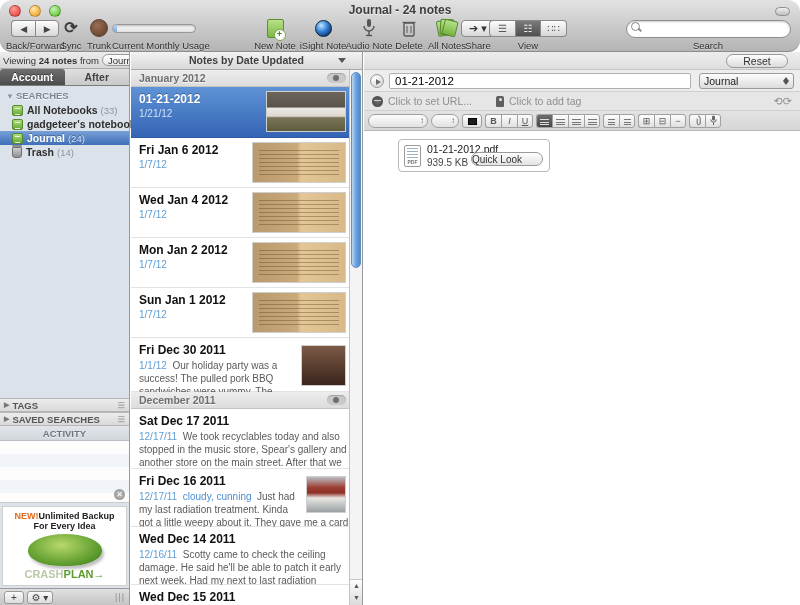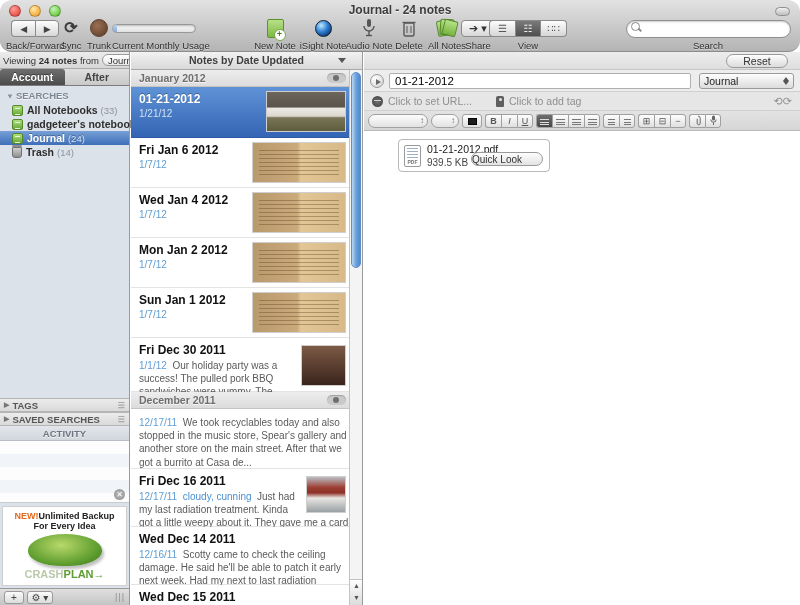--- a/index.html
+++ b/index.html
@@ -388,20 +388,21 @@
     </div>
 
     <div class="grouphdr">
       <span>December 2011</span>
       <span class="badge">
           <i></i>
         </span>
     </div>
 
     <div class="note-row" style="height:60px;">
+      <div class="ntitle">Sat Dec 17 2011</div>
       <div class="nsnip"><span class="d">12/17/11</span>&nbsp; <span>We took recyclables today and also stopped in the music store, Spear's gallery and another store on the main street. After that we got a burrito at Casa de...</span></div>
     </div>
     <div class="note-row" style="height:58px;">
       <div class="thumb inlinethumb t-building" style="position:static;"></div>
       <div class="ntitle">Fri Dec 16 2011</div>
       <div class="nsnip"><span class="d">12/17/11</span>&nbsp; <span class="tg">cloudy, cunning</span>&nbsp; <span>Just had my last radiation treatment. Kinda got a little weepy about it. They gave me a card, a g...</span></div>
     </div>
     <div class="note-row" style="height:58px;">
       <div class="ntitle">Wed Dec 14 2011</div>
       <div class="nsnip"><span class="d">12/16/11</span>&nbsp; <span>Scotty came to check the ceiling damage. He said he'll be able to patch it early next week. Had my next to last radiation treatment today. Tomorrow Jean...</span></div>

